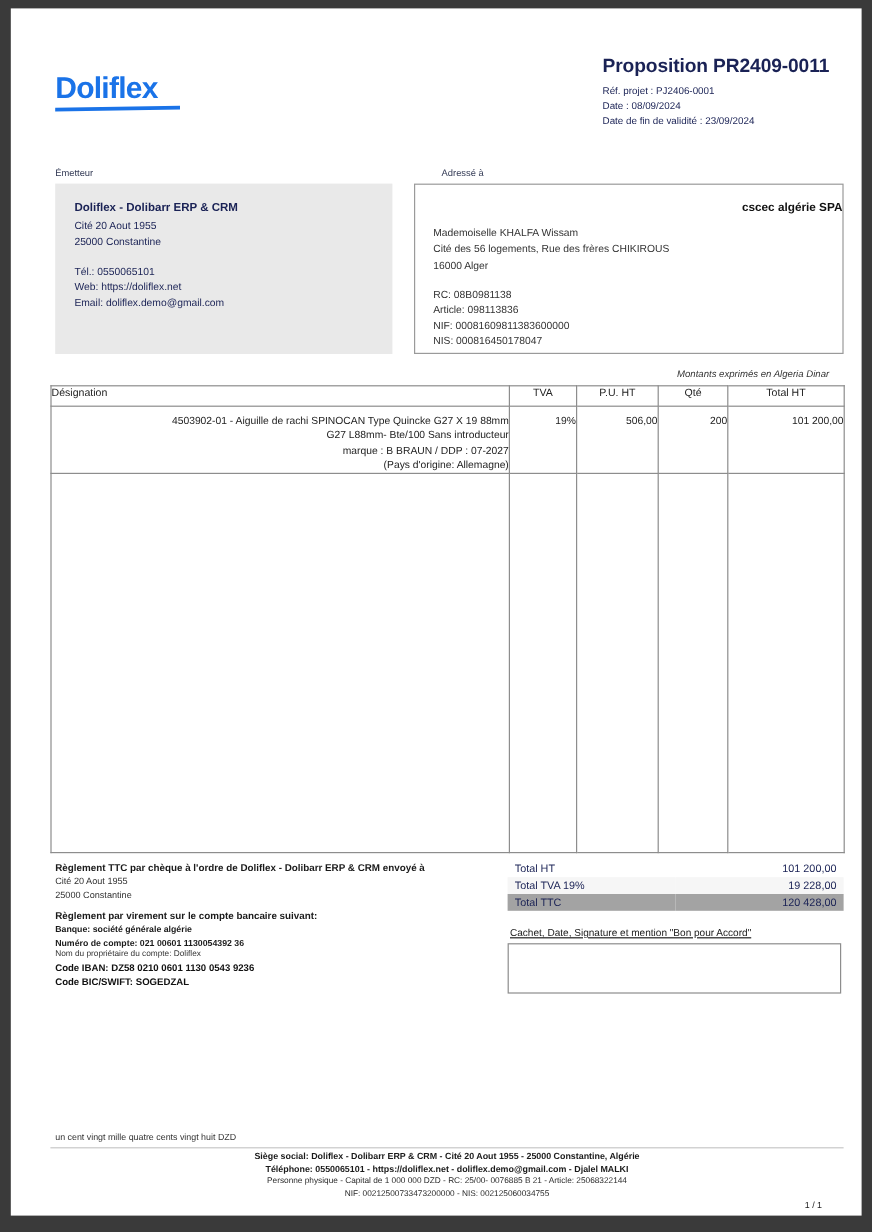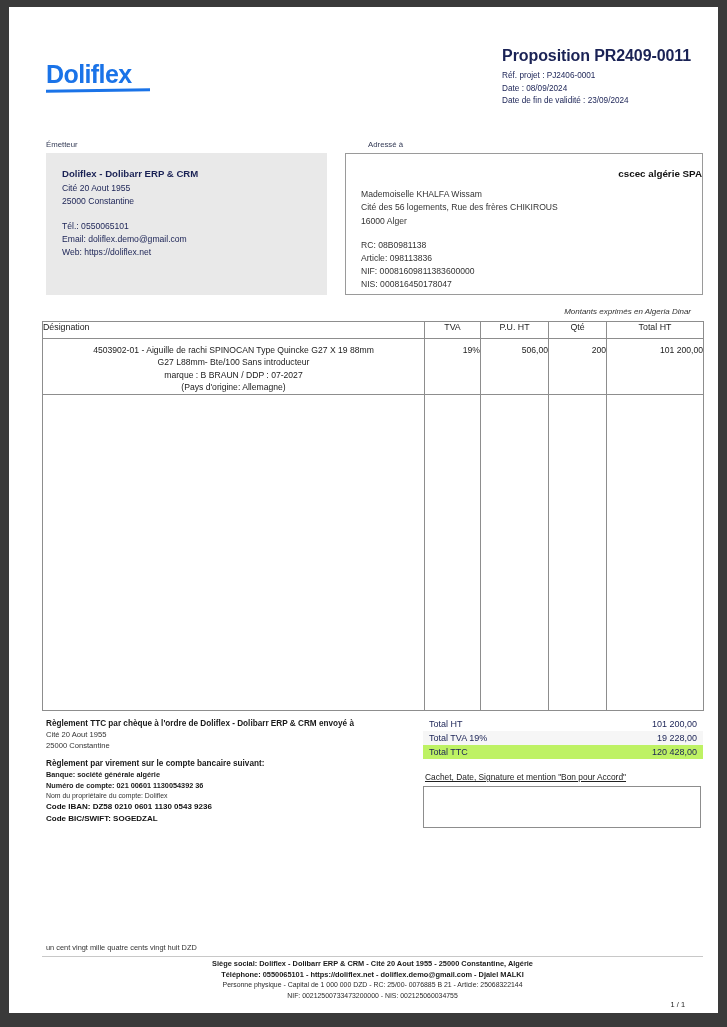--- a/index.html
+++ b/index.html
@@ -157,21 +157,21 @@
   .col-desig { width: 382px; }
   .col-tva   { width: 56px; }
   .col-pu    { width: 68px; }
   .col-qte   { width: 58px; }
   .col-total { width: 97px; }
 
   #items-table tbody td {
     padding-top: 5px;
     line-height: 12.4px;
   }
-  td.v-desig { text-align: center; padding-left: 5px; }
+  td.v-desig { text-align: right; padding-left: 5px; }
   td.v-num   { text-align: right; padding-right: 6px; }
   td.v-filler { height: 310px; border-top: none; }
   .desc-line { white-space: nowrap; }
 
   
   #totals {
     position: absolute;
     left: 414px;
     top: 710px;
     width: 280px;
@@ -182,21 +182,21 @@
   }
   #totals td {
     height: 14px;
     padding: 0 6px;
     border: none;
   }
   #totals td.t-lbl { text-align: left; }
   #totals td.t-val { text-align: right; }
   #totals tr.row-ht  { background: #ffffff; }
   #totals tr.row-tva { background: #f6f6f6; }
-  #totals tr.row-ttc { background: #bef264; }
+  #totals tr.row-ttc { background: #a3a3a3; }
 
   
   #payment {
     position: absolute;
     left: 37px;
     top: 711px;
     width: 370px;
     color: #1a1a1a;
   }
   .pay-head {
@@ -313,22 +313,22 @@
 
     <div class="blk-label" id="label-emetteur">Émetteur</div>
     <div class="blk-label" id="label-adresse">Adressé à</div>
 
     <div class="addr-box" id="box-emetteur">
       <div class="name">Doliflex - Dolibarr ERP &amp; CRM</div>
       <div>Cité 20 Aout 1955</div>
       <div>25000 Constantine</div>
       <div class="addr-gap"></div>
       <div>Tél.: 0550065101</div>
+      <div>Web: https://doliflex.net</div>
       <div>Email: doliflex.demo@gmail.com</div>
-      <div>Web: https://doliflex.net</div>
     </div>
 
     <div class="addr-box" id="box-adresse">
       <div class="name">cscec algérie SPA</div>
       <div>Mademoiselle KHALFA Wissam</div>
       <div>Cité des 56 logements, Rue des frères CHIKIROUS</div>
       <div>16000 Alger</div>
       <div class="addr-gap"></div>
       <div>RC: 08B0981138</div>
       <div>Article: 098113836</div>

